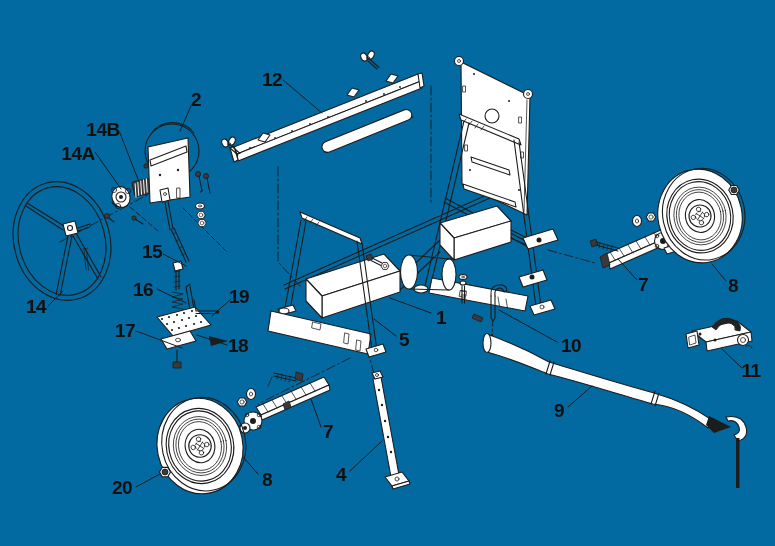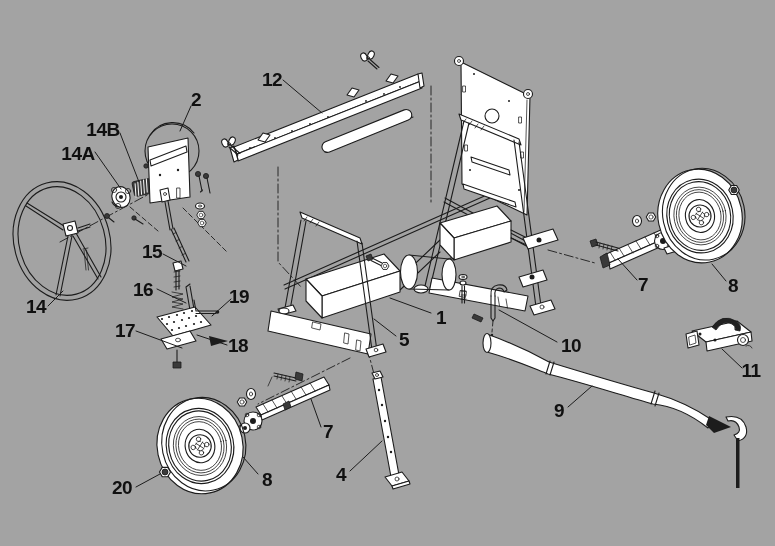--- a/index.html
+++ b/index.html
@@ -1,16 +1,16 @@
 <!DOCTYPE html>
 <html><head>
 <meta charset="utf-8">
 <style>
   html,body{margin:0;padding:0;background:#ffffff;}
-  .stage{position:relative;width:775px;height:546px;background:#a3a3a3;overflow:hidden;
+  .stage{position:relative;width:775px;height:546px;background:#0369a1;overflow:hidden;
          font-family:"Liberation Sans",sans-serif;}
   .ln{fill:none;stroke:#1c1c1c;stroke-width:1.1;stroke-linecap:round;stroke-linejoin:round;}
   .wh{fill:#ffffff;stroke:#1c1c1c;stroke-width:1.1;stroke-linejoin:round;}
   .dk{fill:#1c1c1c;stroke:none;}
   .gy{fill:#3a3a3a;stroke:#1c1c1c;stroke-width:0.8;}
   .thin{stroke-width:0.75;}
   .dash{stroke-dasharray:5 3;stroke-width:0.9;}
   .dd{stroke-dasharray:9 3 2 3;stroke-width:0.9;}
   .lead{stroke-width:1;}
   text.pl{font-family:"Liberation Sans",sans-serif;font-weight:bold;font-size:19px;

